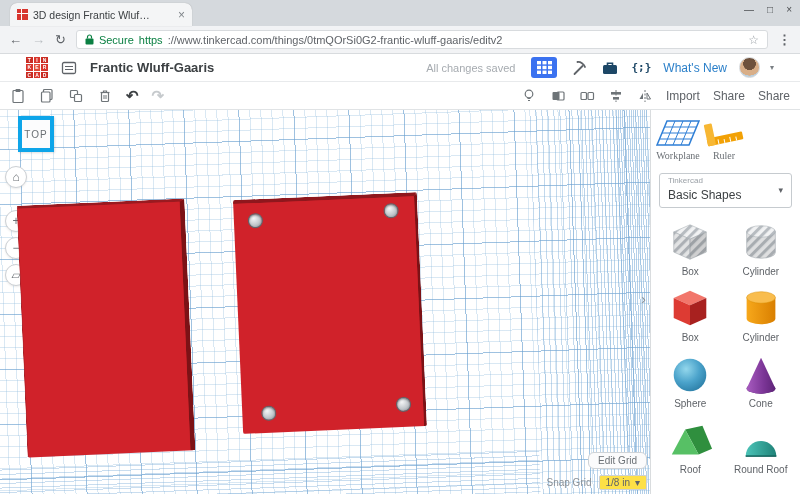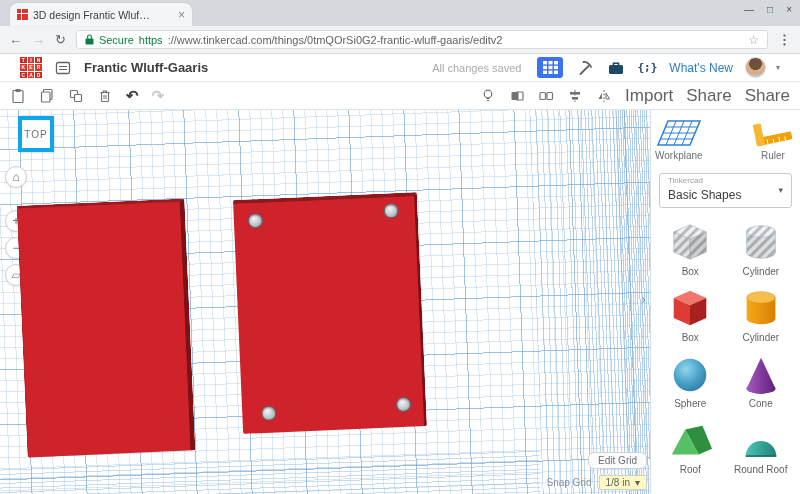--- a/index.html
+++ b/index.html
@@ -16,41 +16,41 @@
   .navbar{height:28px;background:#f2f3f5;display:flex;align-items:center;padding:0 9px;gap:10px;border-bottom:1px solid #d8dbde;flex:none;}
   .nav-ic{font-size:13px;color:#5f6368;line-height:1;}
   .nav-ic.dim{color:#b9bdc1;}
   .addressbar{flex:1;height:19px;background:#fff;border:1px solid #d8dbde;border-radius:3px;display:flex;align-items:center;padding:8px 8px;gap:5px;font-size:11px;min-width:0;}
   .secure-txt,.scheme-txt{color:#0b8043;}
   .url-rest{color:#5f6368;white-space:nowrap;overflow:hidden;text-overflow:ellipsis;flex:1;min-width:0;}
   .star-ic{color:#9aa0a6;font-size:12px;}
   .menu-dots{color:#5f6368;font-size:13px;font-weight:bold;}
 
   
-  .appbar{height:28px;background:#fff;display:flex;align-items:center;padding:0 20px;gap:10px;border-bottom:1px solid #e8eaec;flex:none;}
+  .appbar{height:28px;background:#fff;display:flex;align-items:center;padding:0 26px;gap:10px;border-bottom:1px solid #e8eaec;flex:none;}
   .logo{width:22px;height:22px;display:grid;grid-template-columns:repeat(3,1fr);grid-template-rows:repeat(3,1fr);gap:1px;flex:none;}
   .logo span{background:#d8352c;color:#fff;font-size:5px;font-weight:bold;display:flex;align-items:center;justify-content:center;}
   .logo span:nth-child(odd){background:#c92b22;}
   .logo span:nth-child(5){background:#e04a37;}
   .doc-title{font-size:13px;font-weight:bold;color:#3c4043;}
   .saved{margin-left:auto;font-size:11px;color:#a6abb0;margin-right:6px;}
   .grid-btn{width:26px;height:21px;background:#3b72f0;border-radius:3px;display:flex;align-items:center;justify-content:center;flex:none;}
   .hdr-ic{width:22px;height:22px;display:flex;align-items:center;justify-content:center;flex:none;}
   .code-ic{font-size:11px;font-weight:bold;color:#1d4766;font-family:"DejaVu Sans Mono",monospace;}
   .whats-new{font-size:12px;color:#2a7fc9;margin:0 2px;white-space:nowrap;}
   .avatar{width:21px;height:21px;border-radius:50%;border:1px solid #d5d8db;background:radial-gradient(circle at 50% 30%,#6e513c 0 38%,#d8ae88 39% 72%,#b9cfdf 73%);flex:none;}
   .avatar-caret{font-size:8px;color:#7a7f84;}
 
   
   .toolbar{height:28px;background:#fff;display:flex;align-items:center;padding:0 10px;gap:13px;border-bottom:1px solid #e0e3e5;flex:none;}
   .tb-ic{display:flex;align-items:center;justify-content:center;}
   .undo{font-size:15px;color:#3c4043;font-weight:bold;line-height:1;}
   .redo{font-size:15px;color:#c6cacd;font-weight:bold;line-height:1;}
   .tb-spacer{flex:1;}
-  .tb-label{font-size:17px;color:#5f6368;white-space:nowrap;}
+  .tb-label{font-size:12px;color:#5f6368;white-space:nowrap;}
 
   
   .main{height:384px;display:flex;flex:none;position:relative;}
   .canvas{flex:1;position:relative;overflow:hidden;background:#fff;}
   .grid{position:absolute;inset:-30px;transform:rotate(-2deg);
     background-image:
       repeating-linear-gradient(90deg, rgba(100,155,205,.5) 0 1px, transparent 1px 55px),
       repeating-linear-gradient(0deg, rgba(100,155,205,.5) 0 1px, transparent 1px 55px),
       repeating-linear-gradient(90deg, rgba(140,185,220,.33) 0 1px, transparent 1px 11px),
       repeating-linear-gradient(0deg, rgba(140,185,220,.33) 0 1px, transparent 1px 11px);}
@@ -72,26 +72,26 @@
   .plate2{left:238px;top:86px;width:184px;height:234px;border-top:4px solid #8f171d;border-right:3px solid #7c1216;}
   .hole{position:absolute;width:15px;height:15px;border-radius:50%;background:radial-gradient(circle at 38% 32%,#f4f5f6,#c2c7cc 55%,#868d94);border:1px solid #5e656c;box-shadow:inset 0 1px 2px rgba(0,0,0,.4);}
   .hole-tl{left:14px;top:10px;}
   .hole-tr{right:16px;top:6px;}
   .hole-bl{left:19px;bottom:12px;}
   .hole-br{right:12px;bottom:15px;}
 
   .editgrid-btn{position:absolute;right:3px;bottom:25px;padding:2px 9px;font-size:10px;color:#6b7075;background:#fbfbfc;border:1px solid #cfd3d7;border-radius:6px;}
   .snaprow{position:absolute;right:3px;bottom:4px;display:flex;align-items:center;gap:7px;}
   .snap-label{font-size:10px;color:#8a9096;}
-  .snap-select{display:flex;align-items:center;gap:5px;border:1px solid #ccd0d4;background:#fef9c3;border-radius:2px;padding:1px 6px;font-size:10px;color:#5f6368;}
+  .snap-select{display:flex;align-items:center;gap:5px;border:1px solid #ccd0d4;background:#fde047;border-radius:2px;padding:1px 6px;font-size:10px;color:#5f6368;}
   .collapse{position:absolute;right:0;top:176px;width:13px;height:26px;display:flex;align-items:center;justify-content:center;color:#8a9096;font-size:14px;}
 
   
   .panel{width:150px;background:#fff;border-left:1px solid #d9dcde;display:flex;flex-direction:column;overflow:hidden;flex:none;}
-  .panel-tools{display:flex;justify-content:space-between;align-items:flex-end;padding:8px 4px 5px;}
+  .panel-tools{display:flex;justify-content:flex-start;align-items:flex-end;padding:8px 4px 5px;font-family:Liberation Serif, serif;}
   .tool{display:flex;flex-direction:column;align-items:center;gap:2px;font-size:10px;color:#6b7075;}
   .cat-select{margin:7px 8px 3px;border:1px solid #c6cbcf;border-radius:3px;padding:2px 8px 4px;position:relative;}
   .cat-brand{font-size:8px;color:#9aa0a6;display:block;}
   .cat-value{font-size:12px;color:#3c4043;}
   .cat-caret{position:absolute;right:8px;top:11px;font-size:9px;color:#5f6368;}
   .shape-grid{display:grid;grid-template-columns:1fr 1fr;row-gap:8px;padding:8px 4px;}
   .shape{display:flex;flex-direction:column;align-items:center;gap:1px;font-size:10px;color:#5f6368;}
 </style>
 </head>
 <body>

